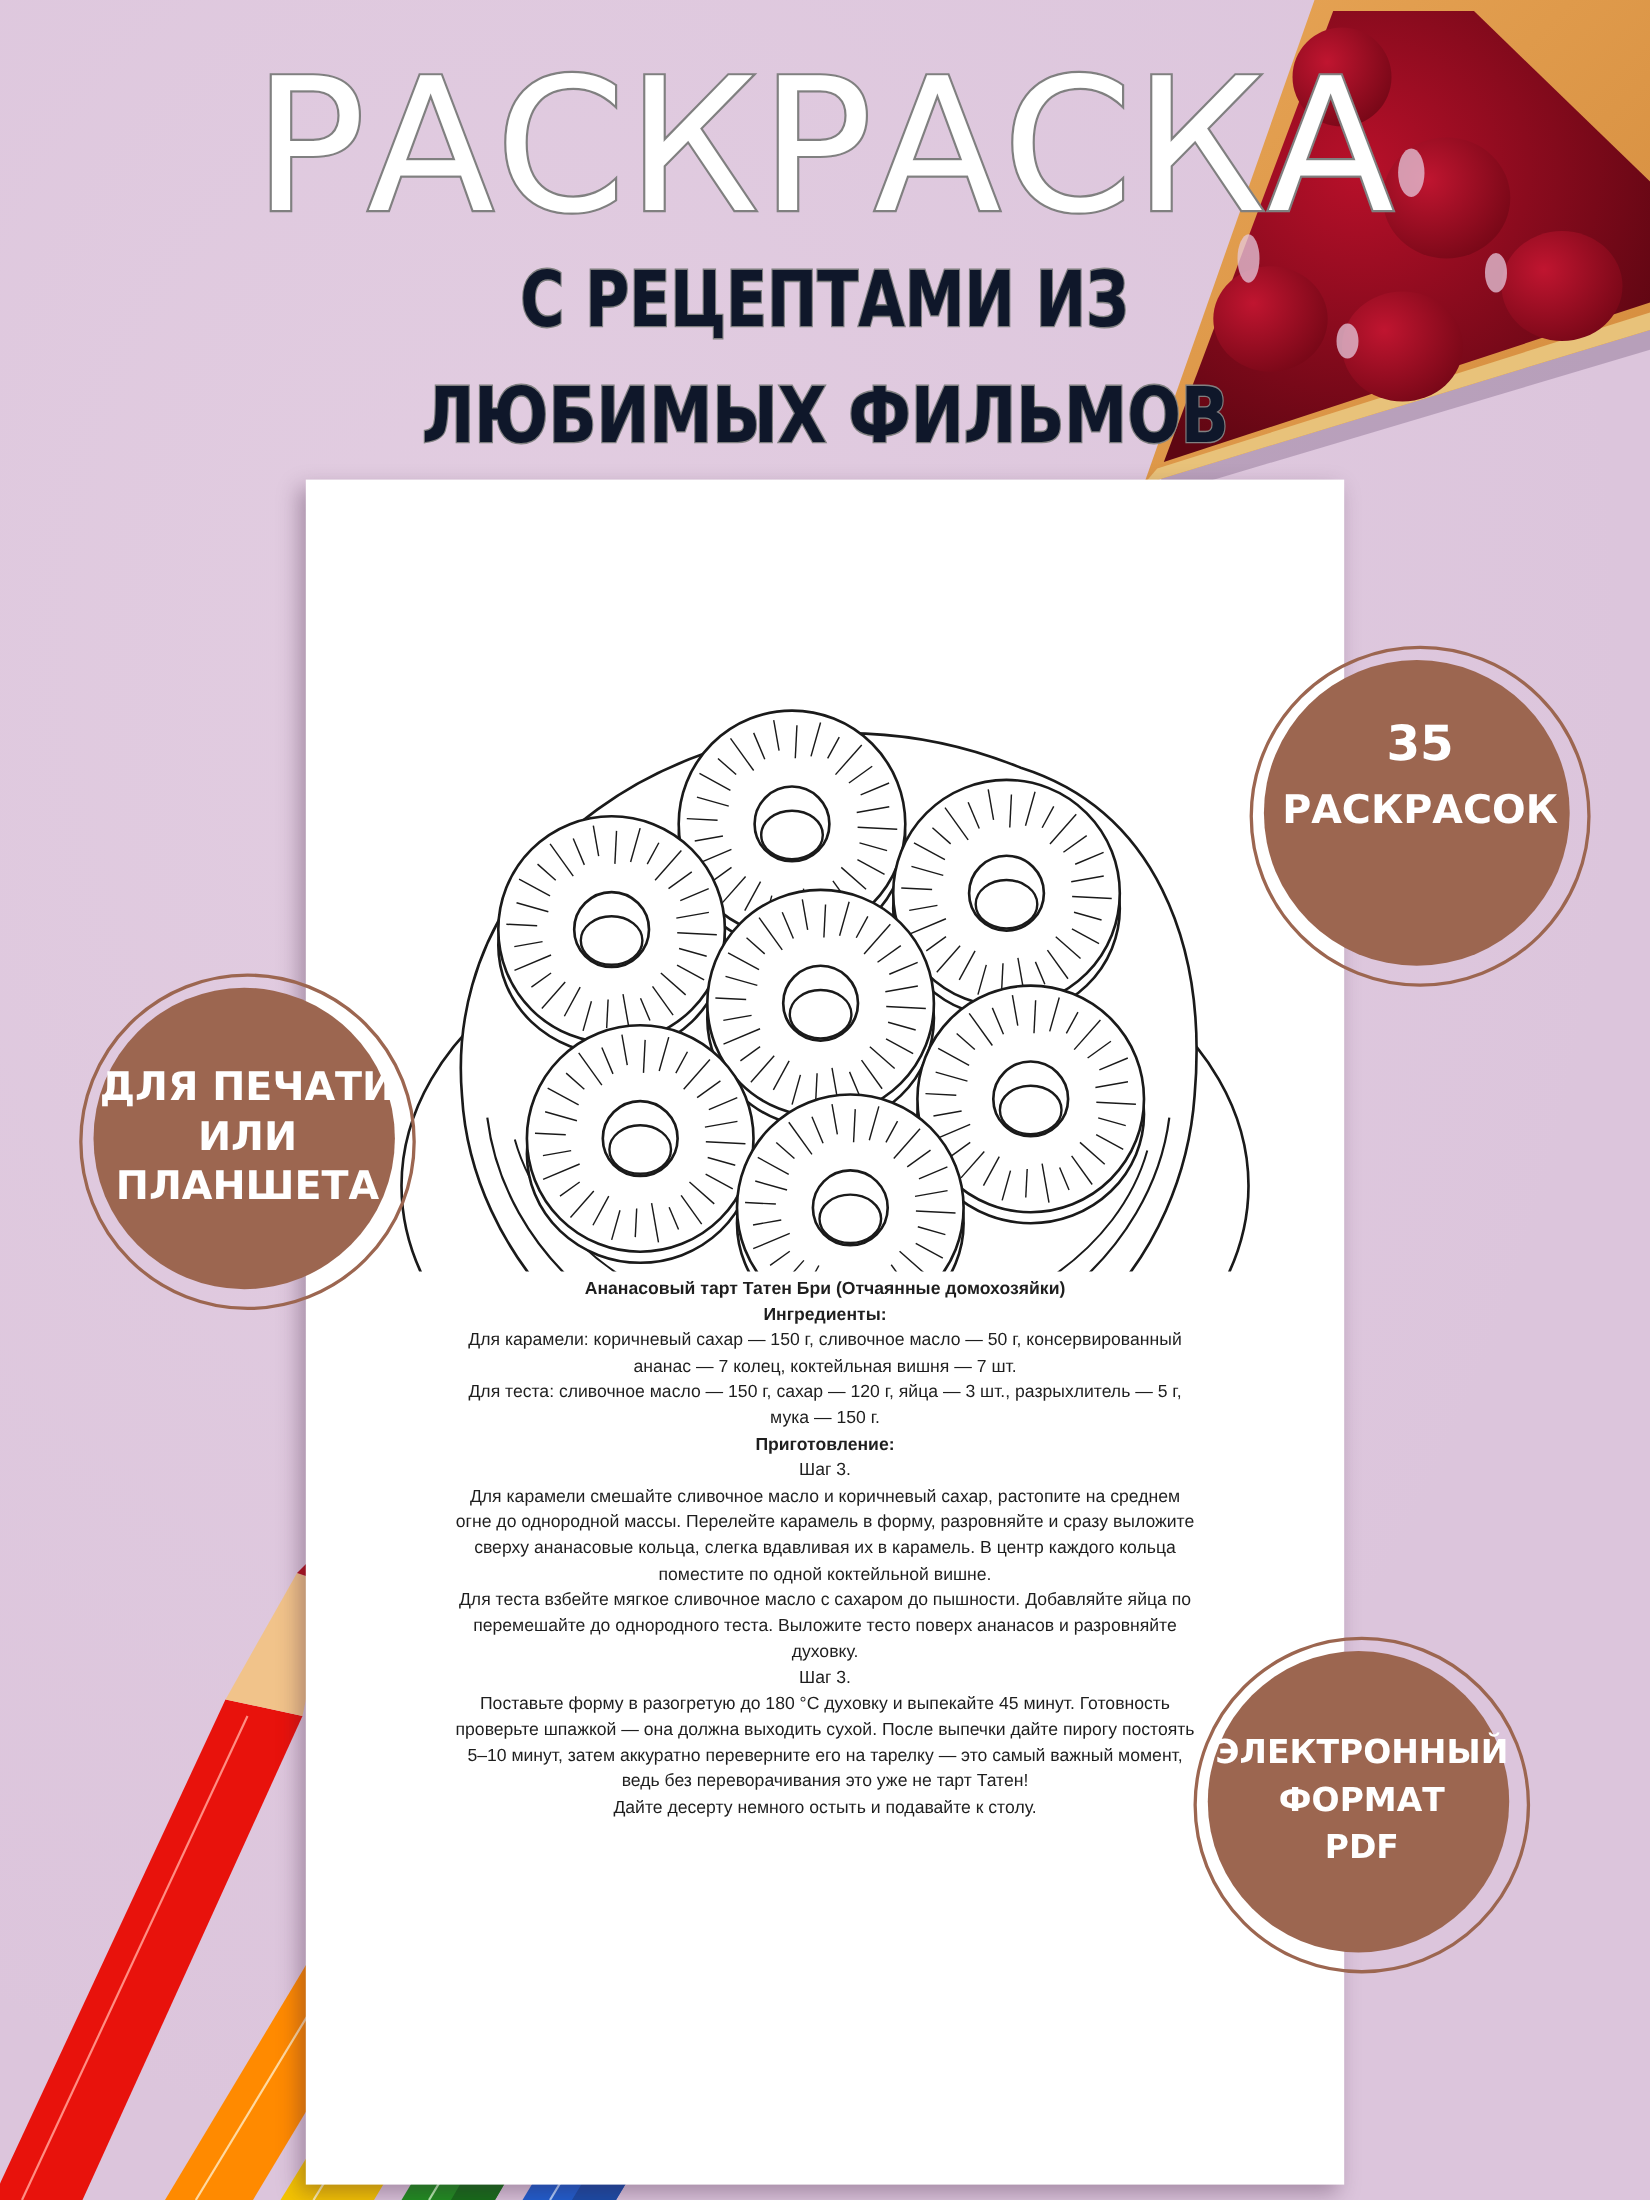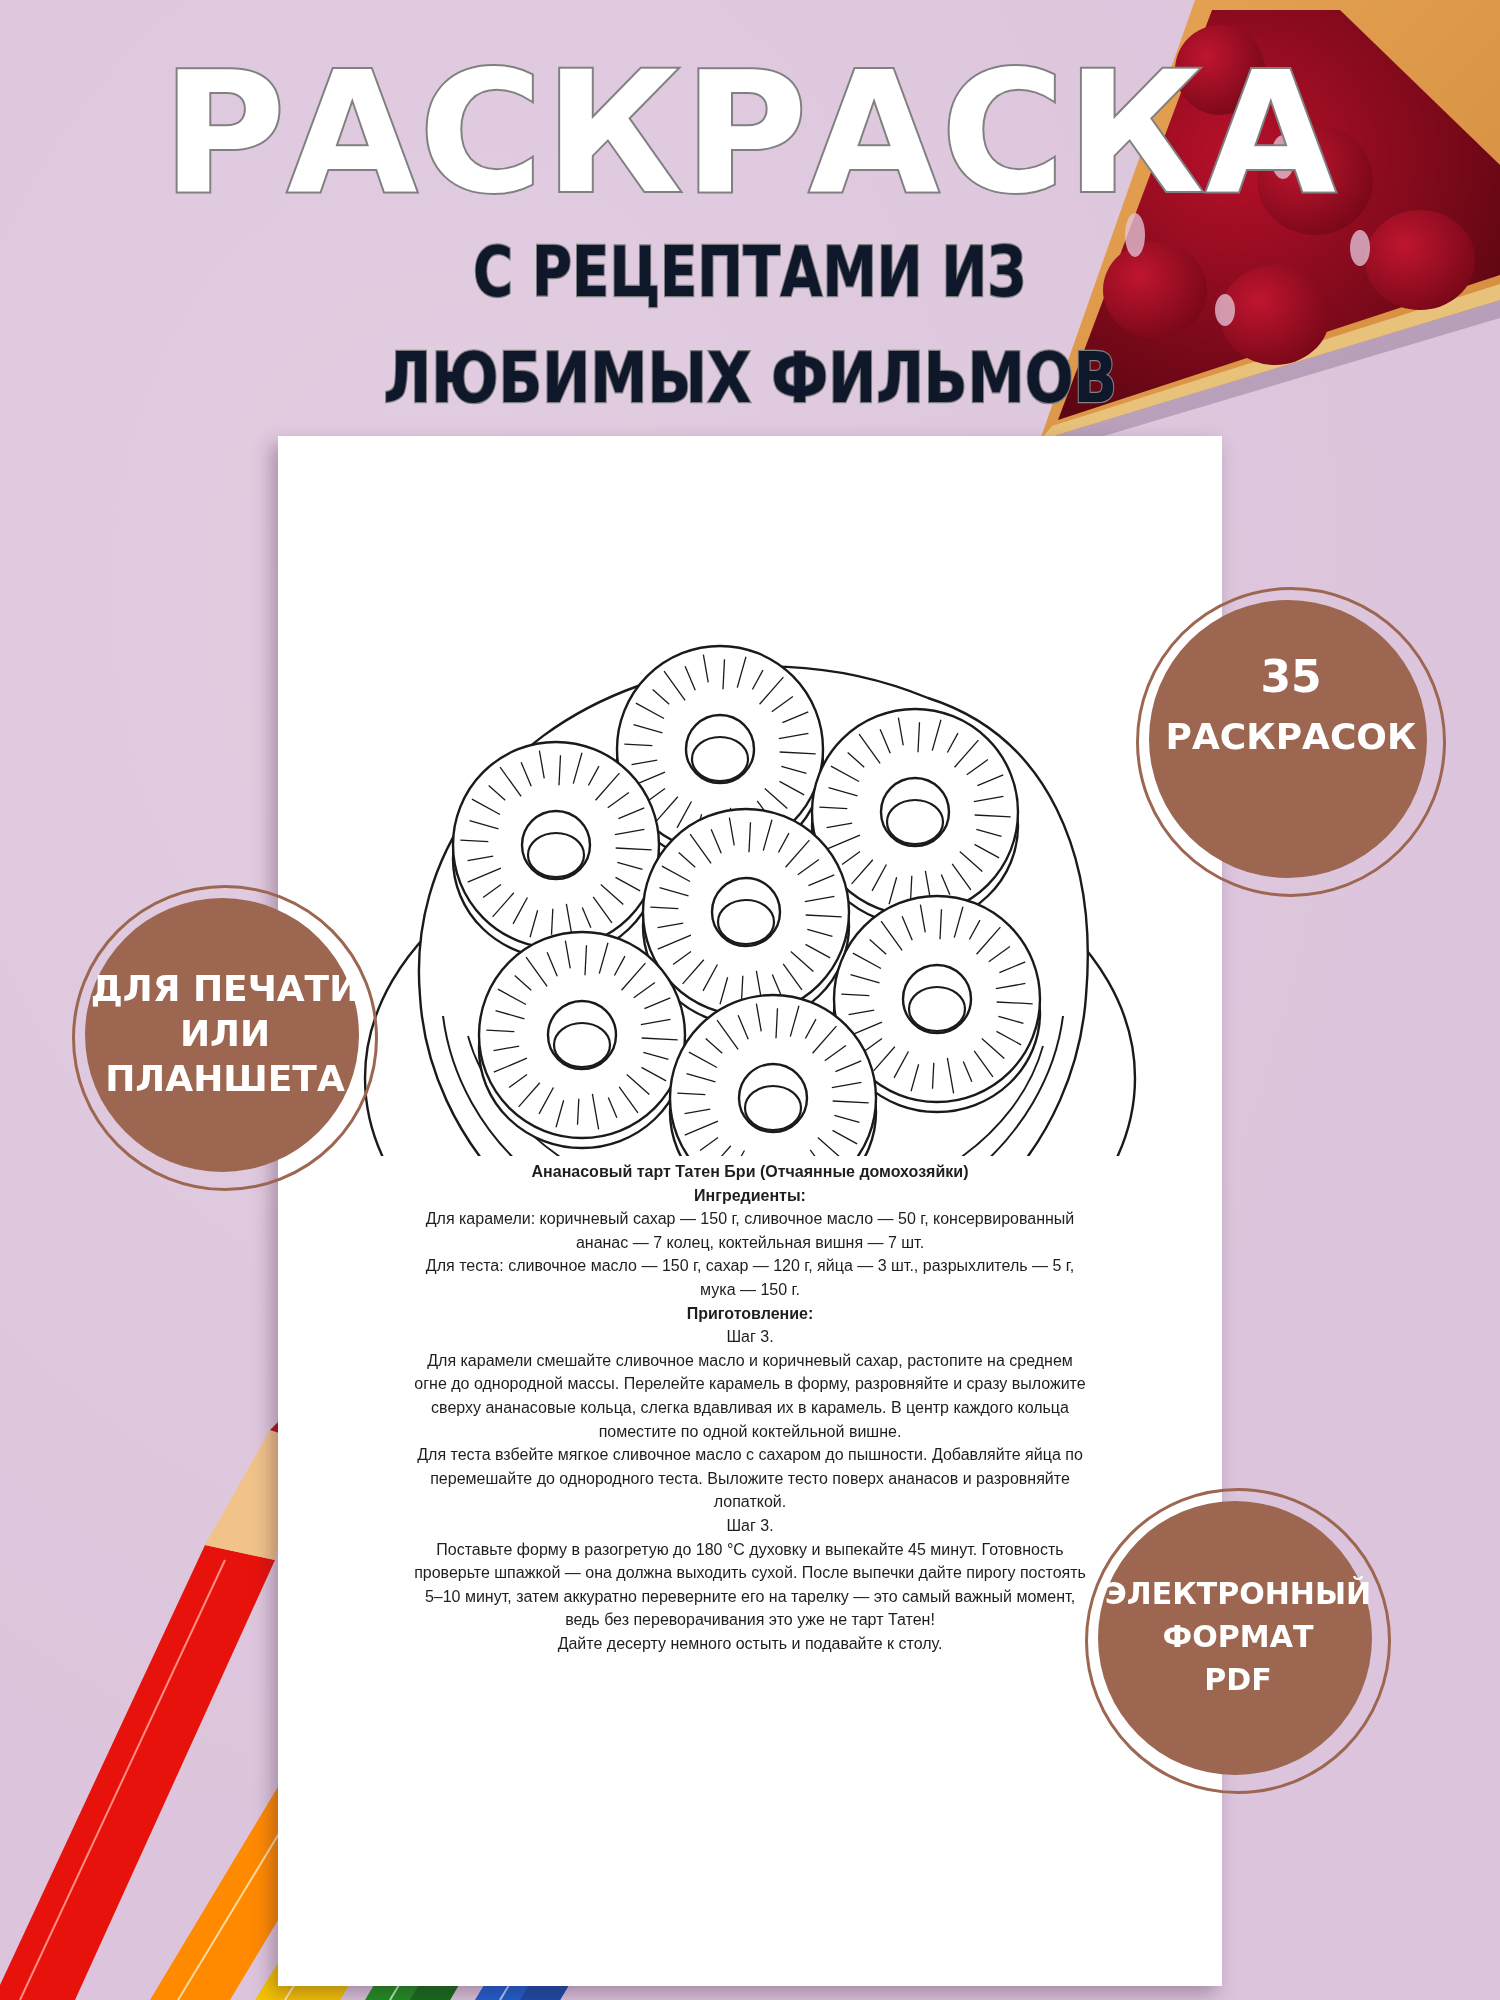--- a/index.html
+++ b/index.html
@@ -10,21 +10,21 @@
   }
   .bg-shade {
     position: absolute; inset: 0;
     background: radial-gradient(ellipse at 30% 30%, rgba(230,210,228,0.6), rgba(200,180,205,0.0) 70%);
     pointer-events: none;
   }
   svg.layer { position: absolute; left: 0; top: 0; }
   .title-wrap { position: absolute; left: 0; width: 1500px; text-align: center; }
   .title-main {
     top: 48px;
-    font-family: "DejaVu Sans", sans-serif; font-weight: bold;
+    font-family: "DejaVu Sans", sans-serif; font-weight: normal;
     font-size: 168px; line-height: 170px; letter-spacing: 2px;
     color: #ffffff;
     -webkit-text-stroke: 4px #808080;
     paint-order: stroke fill;
   }
   .title-sub {
     font-family: "DejaVu Sans", sans-serif; font-weight: bold;
     font-size: 70px; line-height: 80px;
     color: #0f172a;
     -webkit-text-stroke: 2.5px #808080;
@@ -407,21 +407,21 @@
     <div>Для теста: сливочное масло — 150 г, сахар — 120 г, яйца — 3 шт., разрыхлитель — 5 г,</div>
     <div>мука — 150 г.</div>
     <div class="b">Приготовление:</div>
     <div>Шаг 3.</div>
     <div>Для карамели смешайте сливочное масло и коричневый сахар, растопите на среднем</div>
     <div>огне до однородной массы. Перелейте карамель в форму, разровняйте и сразу выложите</div>
     <div>сверху ананасовые кольца, слегка вдавливая их в карамель. В центр каждого кольца</div>
     <div>поместите по одной коктейльной вишне.</div>
     <div>Для теста взбейте мягкое сливочное масло с сахаром до пышности. Добавляйте яйца по</div>
     <div>перемешайте до однородного теста. Выложите тесто поверх ананасов и разровняйте</div>
-    <div>лопаткой.</div>
+    <div>духовку.</div>
     <div>Шаг 3.</div>
     <div>Поставьте форму в разогретую до 180 °С духовку и выпекайте 45 минут. Готовность</div>
     <div>проверьте шпажкой — она должна выходить сухой. После выпечки дайте пирогу постоять</div>
     <div>5–10 минут, затем аккуратно переверните его на тарелку — это самый важный момент,</div>
     <div>ведь без переворачивания это уже не тарт Татен!</div>
     <div>Дайте десерту немного остыть и подавайте к столу.</div>
   </div>
 </div>
 
 <div class="badge b1">

